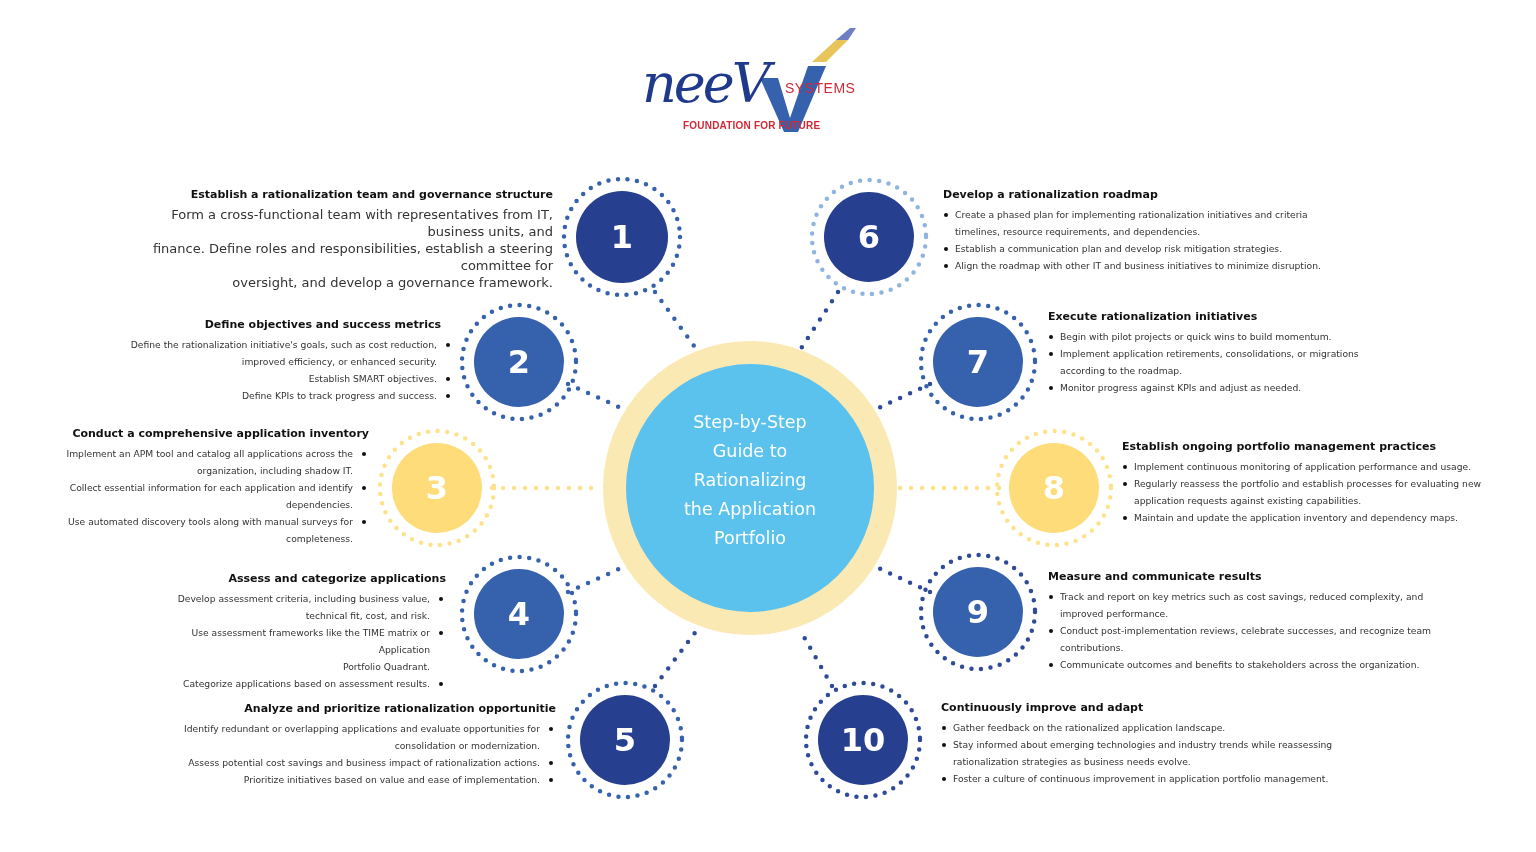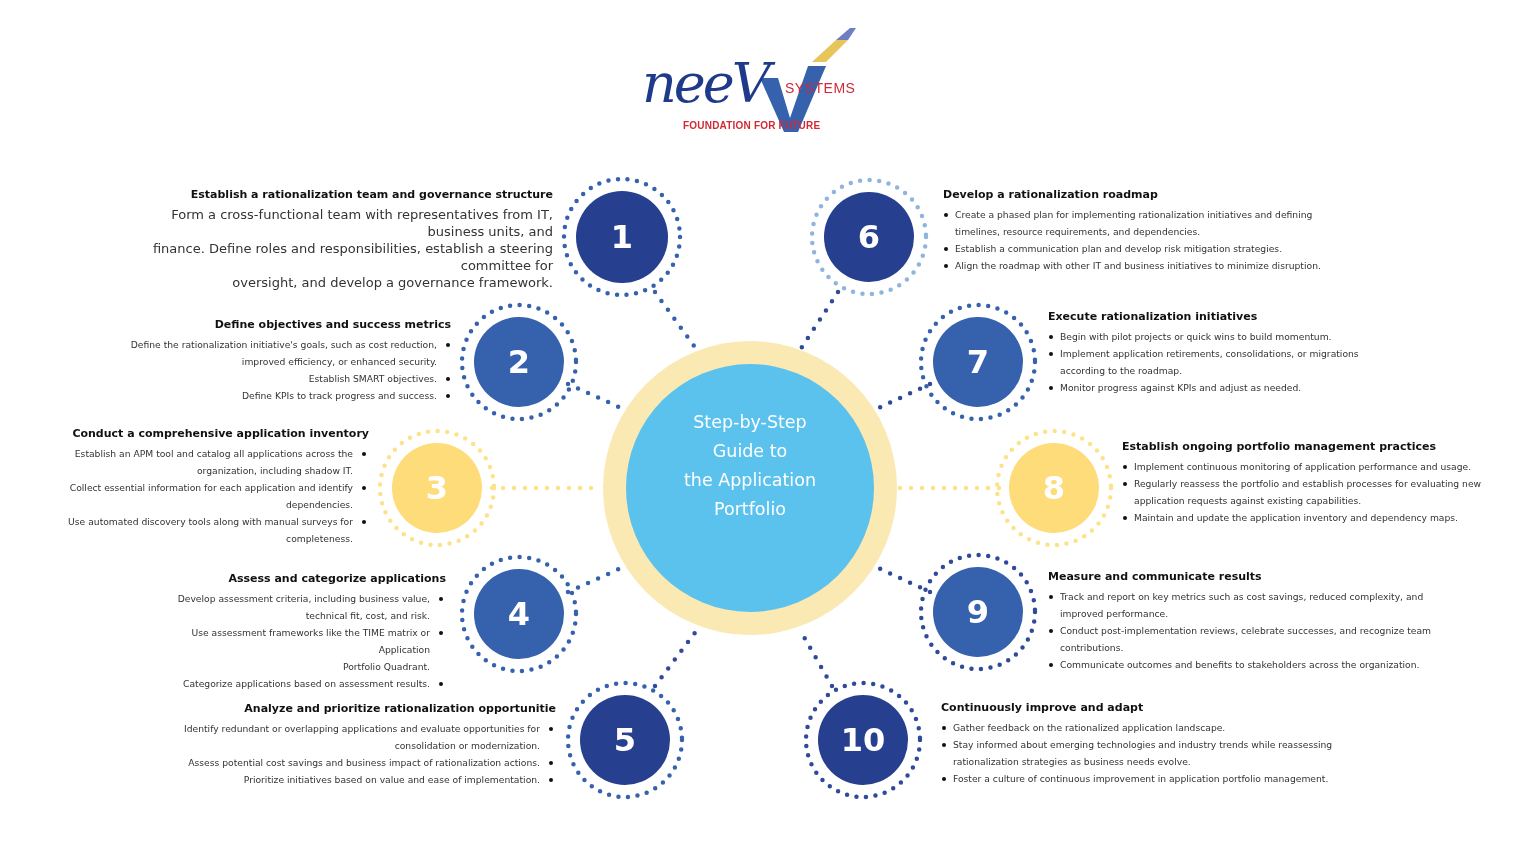--- a/index.html
+++ b/index.html
@@ -77,20 +77,21 @@
 
 <div class="logo">
   <div class="logo-neev">neeV</div>
   <div class="logo-systems">SYSTEMS</div>
   <div class="logo-tag">FOUNDATION FOR FUTURE</div>
 </div>
 
 <div class="center-title">
   <div>Step-by-Step</div>
   <div>Guide to</div>
+  <div>Rationalizing</div>
   <div>the Application</div>
   <div>Portfolio</div>
 </div>
 
 <div class="num" style="left:576px;top:217px">1</div>
 <div class="num" style="left:473px;top:342px">2</div>
 <div class="num" style="left:391px;top:468px">3</div>
 <div class="num" style="left:473px;top:594px">4</div>
 <div class="num" style="left:579px;top:720px">5</div>
 <div class="num" style="left:823px;top:217px">6</div>
@@ -100,32 +101,32 @@
 <div class="num" style="left:817px;top:720px">10</div>
 
 <div class="block left" style="right:983px;top:188px;width:420px">
   <h3>Establish a rationalization team and governance structure</h3>
   <p>Form a cross-functional team with representatives from IT, business units, and</p>
   <p>finance. Define roles and responsibilities, establish a steering committee for</p>
   <p>oversight, and develop a governance framework.</p>
 </div>
 
 <div class="block left" style="right:1083px;top:318px;width:380px">
-  <h3 style="margin-right:2px">Define objectives and success metrics</h3>
+  <h3 style="margin-right:12px">Define objectives and success metrics</h3>
   <ul>
     <li><span>Define the rationalization initiative's goals, such as cost reduction,</span><br><span>improved efficiency, or enhanced security.</span></li>
     <li><span>Establish SMART objectives.</span></li>
     <li><span>Define KPIs to track progress and success.</span></li>
   </ul>
 </div>
 
 <div class="block left" style="right:1167px;top:427px;width:360px">
   <h3>Conduct a comprehensive application inventory</h3>
   <ul>
-    <li><span>Establish an APM tool and catalog all applications across the</span><br><span>organization, including shadow IT.</span></li>
+    <li><span>Implement an APM tool and catalog all applications across the</span><br><span>organization, including shadow IT.</span></li>
     <li><span>Collect essential information for each application and identify</span><br><span>dependencies.</span></li>
     <li><span>Use automated discovery tools along with manual surveys for</span><br><span>completeness.</span></li>
   </ul>
 </div>
 
 <div class="block left" style="right:1090px;top:572px;width:340px">
   <h3>Assess and categorize applications</h3>
   <ul>
     <li><span>Develop assessment criteria, including business value,</span><br><span>technical fit, cost, and risk.</span></li>
     <li><span>Use assessment frameworks like the TIME matrix or Application</span><br><span>Portfolio Quadrant.</span></li>
@@ -138,21 +139,21 @@
   <ul>
     <li><span>Identify redundant or overlapping applications and evaluate opportunities for</span><br><span>consolidation or modernization.</span></li>
     <li><span>Assess potential cost savings and business impact of rationalization actions.</span></li>
     <li><span>Prioritize initiatives based on value and ease of implementation.</span></li>
   </ul>
 </div>
 
 <div class="block right" style="left:943px;top:188px;width:440px">
   <h3>Develop a rationalization roadmap</h3>
   <ul>
-    <li><span>Create a phased plan for implementing rationalization initiatives and defining</span><br><span>timelines, resource requirements, and dependencies.</span></li>
+    <li><span>Create a phased plan for implementing rationalization initiatives and criteria</span><br><span>timelines, resource requirements, and dependencies.</span></li>
     <li><span>Establish a communication plan and develop risk mitigation strategies.</span></li>
     <li><span>Align the roadmap with other IT and business initiatives to minimize disruption.</span></li>
   </ul>
 </div>
 
 <div class="block right" style="left:1048px;top:310px;width:380px">
   <h3>Execute rationalization initiatives</h3>
   <ul>
     <li><span>Begin with pilot projects or quick wins to build momentum.</span></li>
     <li><span>Implement application retirements, consolidations, or migrations</span><br><span>according to the roadmap.</span></li>

